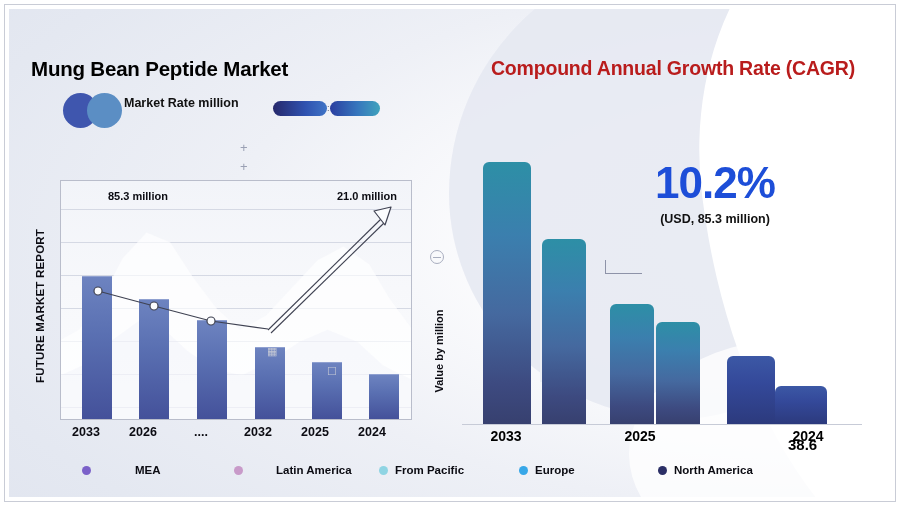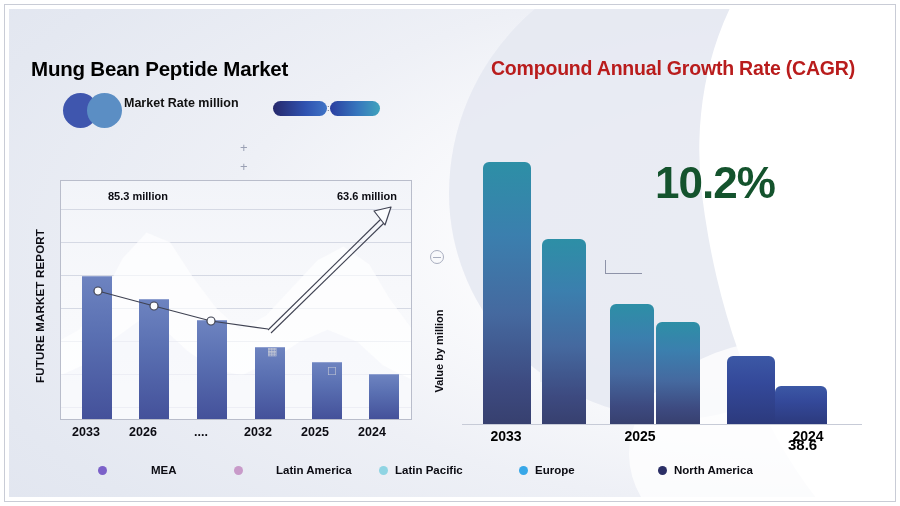--- a/index.html
+++ b/index.html
@@ -240,21 +240,21 @@
     color: #111111;
   }
 
   .cagr-value {
     position: absolute;
     left: 600px; top: 158px;
     width: 230px;
     text-align: center;
     font-size: 44px;
     font-weight: 700;
-    color: #14532d;
+    color: #1d4ed8;
     letter-spacing: -1px;
   }
   .cagr-sub {
     position: absolute;
     left: 600px; top: 212px;
     width: 230px;
     text-align: center;
     font-size: 12.5px;
     font-weight: 700;
     color: #111111;
@@ -405,32 +405,33 @@
       <path d="M207,149 L320,38" fill="none" stroke="#3f4252" stroke-width="1.1"></path>
       <path d="M210,152 L323,42" fill="none" stroke="#3f4252" stroke-width="1.1"></path>
       <path d="M313,30 L330,26 L324,44 Z" fill="#fbfcfe" stroke="#3f4252" stroke-width="1.2" stroke-linejoin="round"></path>
     </svg>
 
     <span class="tiny-glyph" style="left:206px; top:164px;">▦</span>
     <span class="tiny-glyph" style="left:266px; top:184px;">☐</span>
   </div>
 
   <div class="annot annot-left">85.3 million</div>
-  <div class="annot annot-right">63.6 million</div>
+  <div class="annot annot-right">21.0 million</div>
 
   <div class="xlabel-left" style="left:61px;  width:50px;">2033</div>
   <div class="xlabel-left" style="left:118px; width:50px;">2026</div>
   <div class="xlabel-left" style="left:176px; width:50px;">....</div>
   <div class="xlabel-left" style="left:233px; width:50px;">2032</div>
   <div class="xlabel-left" style="left:290px; width:50px;">2025</div>
   <div class="xlabel-left" style="left:347px; width:50px;">2024</div>
 
   <div class="title-right">Compound Annual Growth Rate (CAGR)</div>
 
   <div class="cagr-value">10.2%</div>
+  <div class="cagr-sub">(USD, 85.3 million)</div>
 
   <div class="axis-right-caption">Value by million</div>
 
   <div class="plot-right">
     <div class="baseline"></div>
 
     <div class="bar-right" style="left:21px;  width:48px; height:262px;"></div>
     <div class="stick" style="left:78px;  bottom:43px; height:140px;"></div>
     <div class="bar-right" style="left:80px;  width:44px; height:185px;"></div>
 
@@ -444,31 +445,31 @@
     <div class="bar-right navy" style="left:313px; width:52px; height:38px;"></div>
   </div>
 
   <div class="bar-value" style="left:788px; top:390px;margin-top:46px;">38.6</div>
 
   <div class="xlabel-right" style="left:466px; width:80px;">2033</div>
   <div class="xlabel-right" style="left:600px; width:80px;">2025</div>
   <div class="xlabel-right" style="left:768px; width:80px;">2024</div>
 
   <div class="legend">
-    <div class="legend-item" style="left:16px;gap:44px;">
+    <div class="legend-item" style="left:0px;gap:44px;">
       <span class="legend-dot" style="background: rgb(123, 97, 201);"></span>
       <span class="legend-text">MEA</span>
     </div>
     <div class="legend-item" style="left:152px;gap:33px;">
       <span class="legend-dot" style="background: rgb(200, 154, 201);"></span>
       <span class="legend-text">Latin America</span>
     </div>
     <div class="legend-item" style="left:297px;">
       <span class="legend-dot" style="background: rgb(143, 212, 227);"></span>
-      <span class="legend-text">Latin Pacific</span>
+      <span class="legend-text">From Pacific</span>
     </div>
     <div class="legend-item" style="left:437px;align-items:center;">
       <span class="legend-dot" style="background: rgb(55, 167, 232);"></span>
       <span class="legend-text">Europe</span>
     </div>
     <div class="legend-item" style="left:576px;">
       <span class="legend-dot" style="background: rgb(43, 47, 102);"></span>
       <span class="legend-text">North America</span>
     </div>
   </div>

